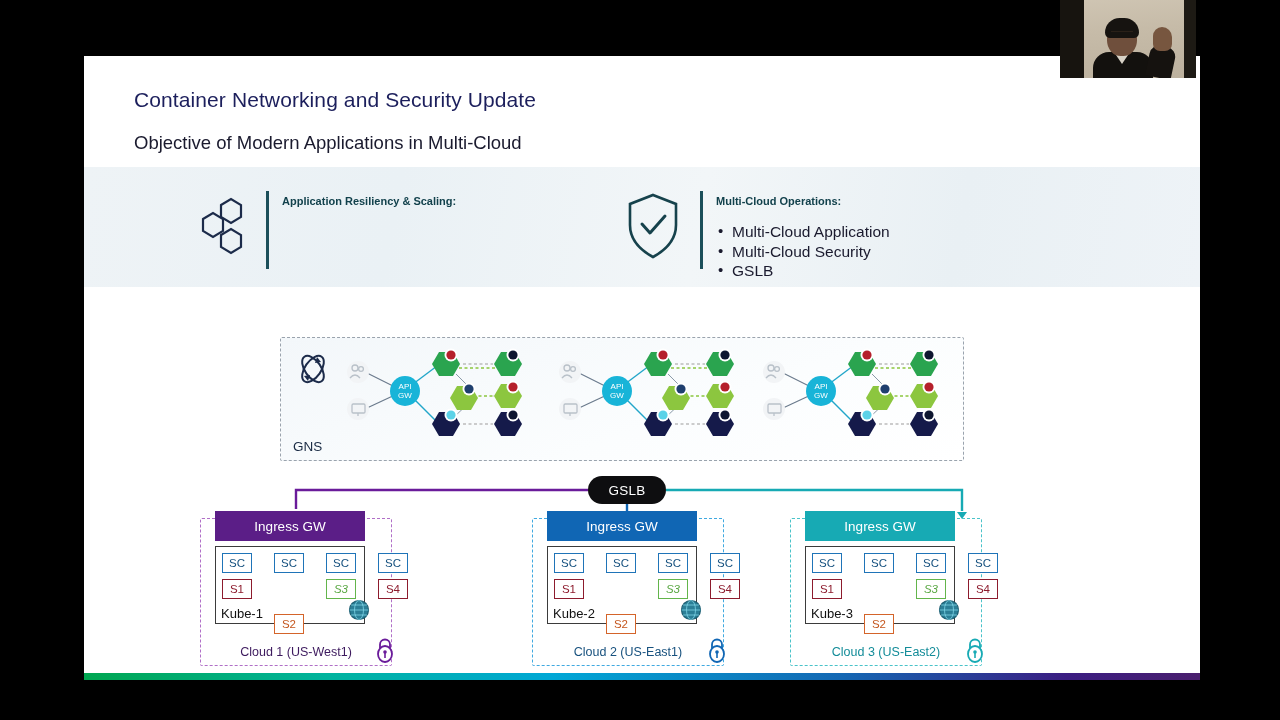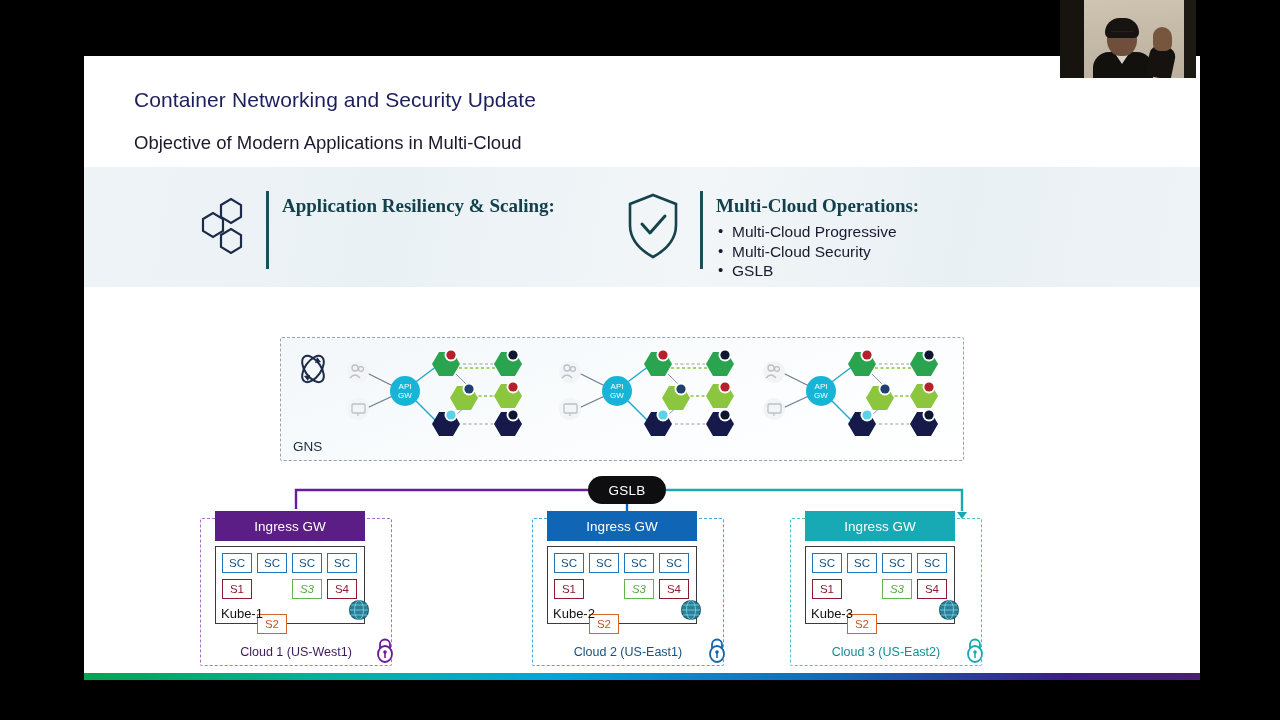--- a/index.html
+++ b/index.html
@@ -28,23 +28,22 @@
   #objectives {
     position:absolute; left:0; top:111px; width:1116px; height:120px;
     background:linear-gradient(100deg,#eef3f6 0%,#eaf1f5 28%,#f2f6f8 55%,#e9f0f4 78%,#eef3f7 100%);
   }
   .obj-col { position:absolute; top:0; height:120px; }
   .obj-icon { position:absolute; }
   .obj-rule {
     position:absolute; top:24px; width:3px; height:78px; background:#1b4f5a;
   }
   .obj-head {
-    position:absolute; font-size:19px; font-weight:700; color:#12414c;
+    position:absolute; font-size:11px; font-weight:700; color:#12414c;
     white-space:nowrap;
-    font-family:Liberation Serif, serif;
   }
   .obj-list { position:absolute; list-style:none; }
   .obj-list li {
     font-size:15.5px; color:#1a1a2e; line-height:19.5px; white-space:nowrap;
     position:relative; padding-left:16px;
   }
   .obj-list li:before {
     content:"\2022"; position:absolute; left:2px; top:-1px; font-size:15px; color:#1a1a2e;
   }
 
@@ -87,21 +86,21 @@
   .cloud.c2 .ingress { background:#1066b4; }
   .cloud.c3 .ingress { background:#17aab4; }
 
   .kube {
     position:absolute; left:14px; top:27px; width:150px; height:78px;
     border:1.4px solid #3b3b3b; background:#ffffff;
   }
   .kube-label {
     position:absolute; left:5px; bottom:2px; font-size:13px; color:#111; white-space:nowrap;
   }
-  .row { position:absolute; left:6px; display:flex; gap:5px; }
+  .row { position:absolute; left:6px; display:flex; gap:22px; }
   .row.sc { top:6px; }
   .row.s  { top:32px; }
   .cell {
     width:30px; height:20px; border:1.3px solid #1f74b8;
     display:flex; align-items:center; justify-content:center;
     font-size:11.5px; color:#16517f; background:#fff;
   }
   .cell.s1 { border-color:#8d1b2d; color:#8d1b2d; }
   .cell.s2 { border-color:#d4642a; color:#c4571f;margin-top:35px; }
   .cell.s3 { border-color:#63b54b; color:#5aa843;font-style:italic; }
@@ -177,21 +176,21 @@
       <div class="obj-col" style="left:530px;width:470px;">
         <div class="obj-icon" style="left:10px;top:24px;">
           <svg width="58" height="70" viewBox="0 0 58 70">
             <path d="M29 4 L52 13 V34 C52 50 40 60 29 66 C18 60 6 50 6 34 V13 Z" fill="none" stroke="#16424c" stroke-width="2.6"></path>
             <polyline points="18,33 26,42 41,25" fill="none" stroke="#16424c" stroke-width="3" stroke-linecap="round" stroke-linejoin="round"></polyline>
           </svg>
         </div>
         <div class="obj-rule" style="left:86px;"></div>
         <div class="obj-head" style="left:102px;top:28px;">Multi-Cloud Operations:</div>
         <ul class="obj-list" style="left:102px;top:55px;">
-          <li>Multi-Cloud Progressive</li>
+          <li>Multi-Cloud Application</li>
           <li>Multi-Cloud Security</li>
           <li>GSLB</li>
         </ul>
       </div>
     </div>
 
     <div id="gns">
 
       <div class="atom">
         <svg width="36" height="38" viewBox="0 0 36 38">

